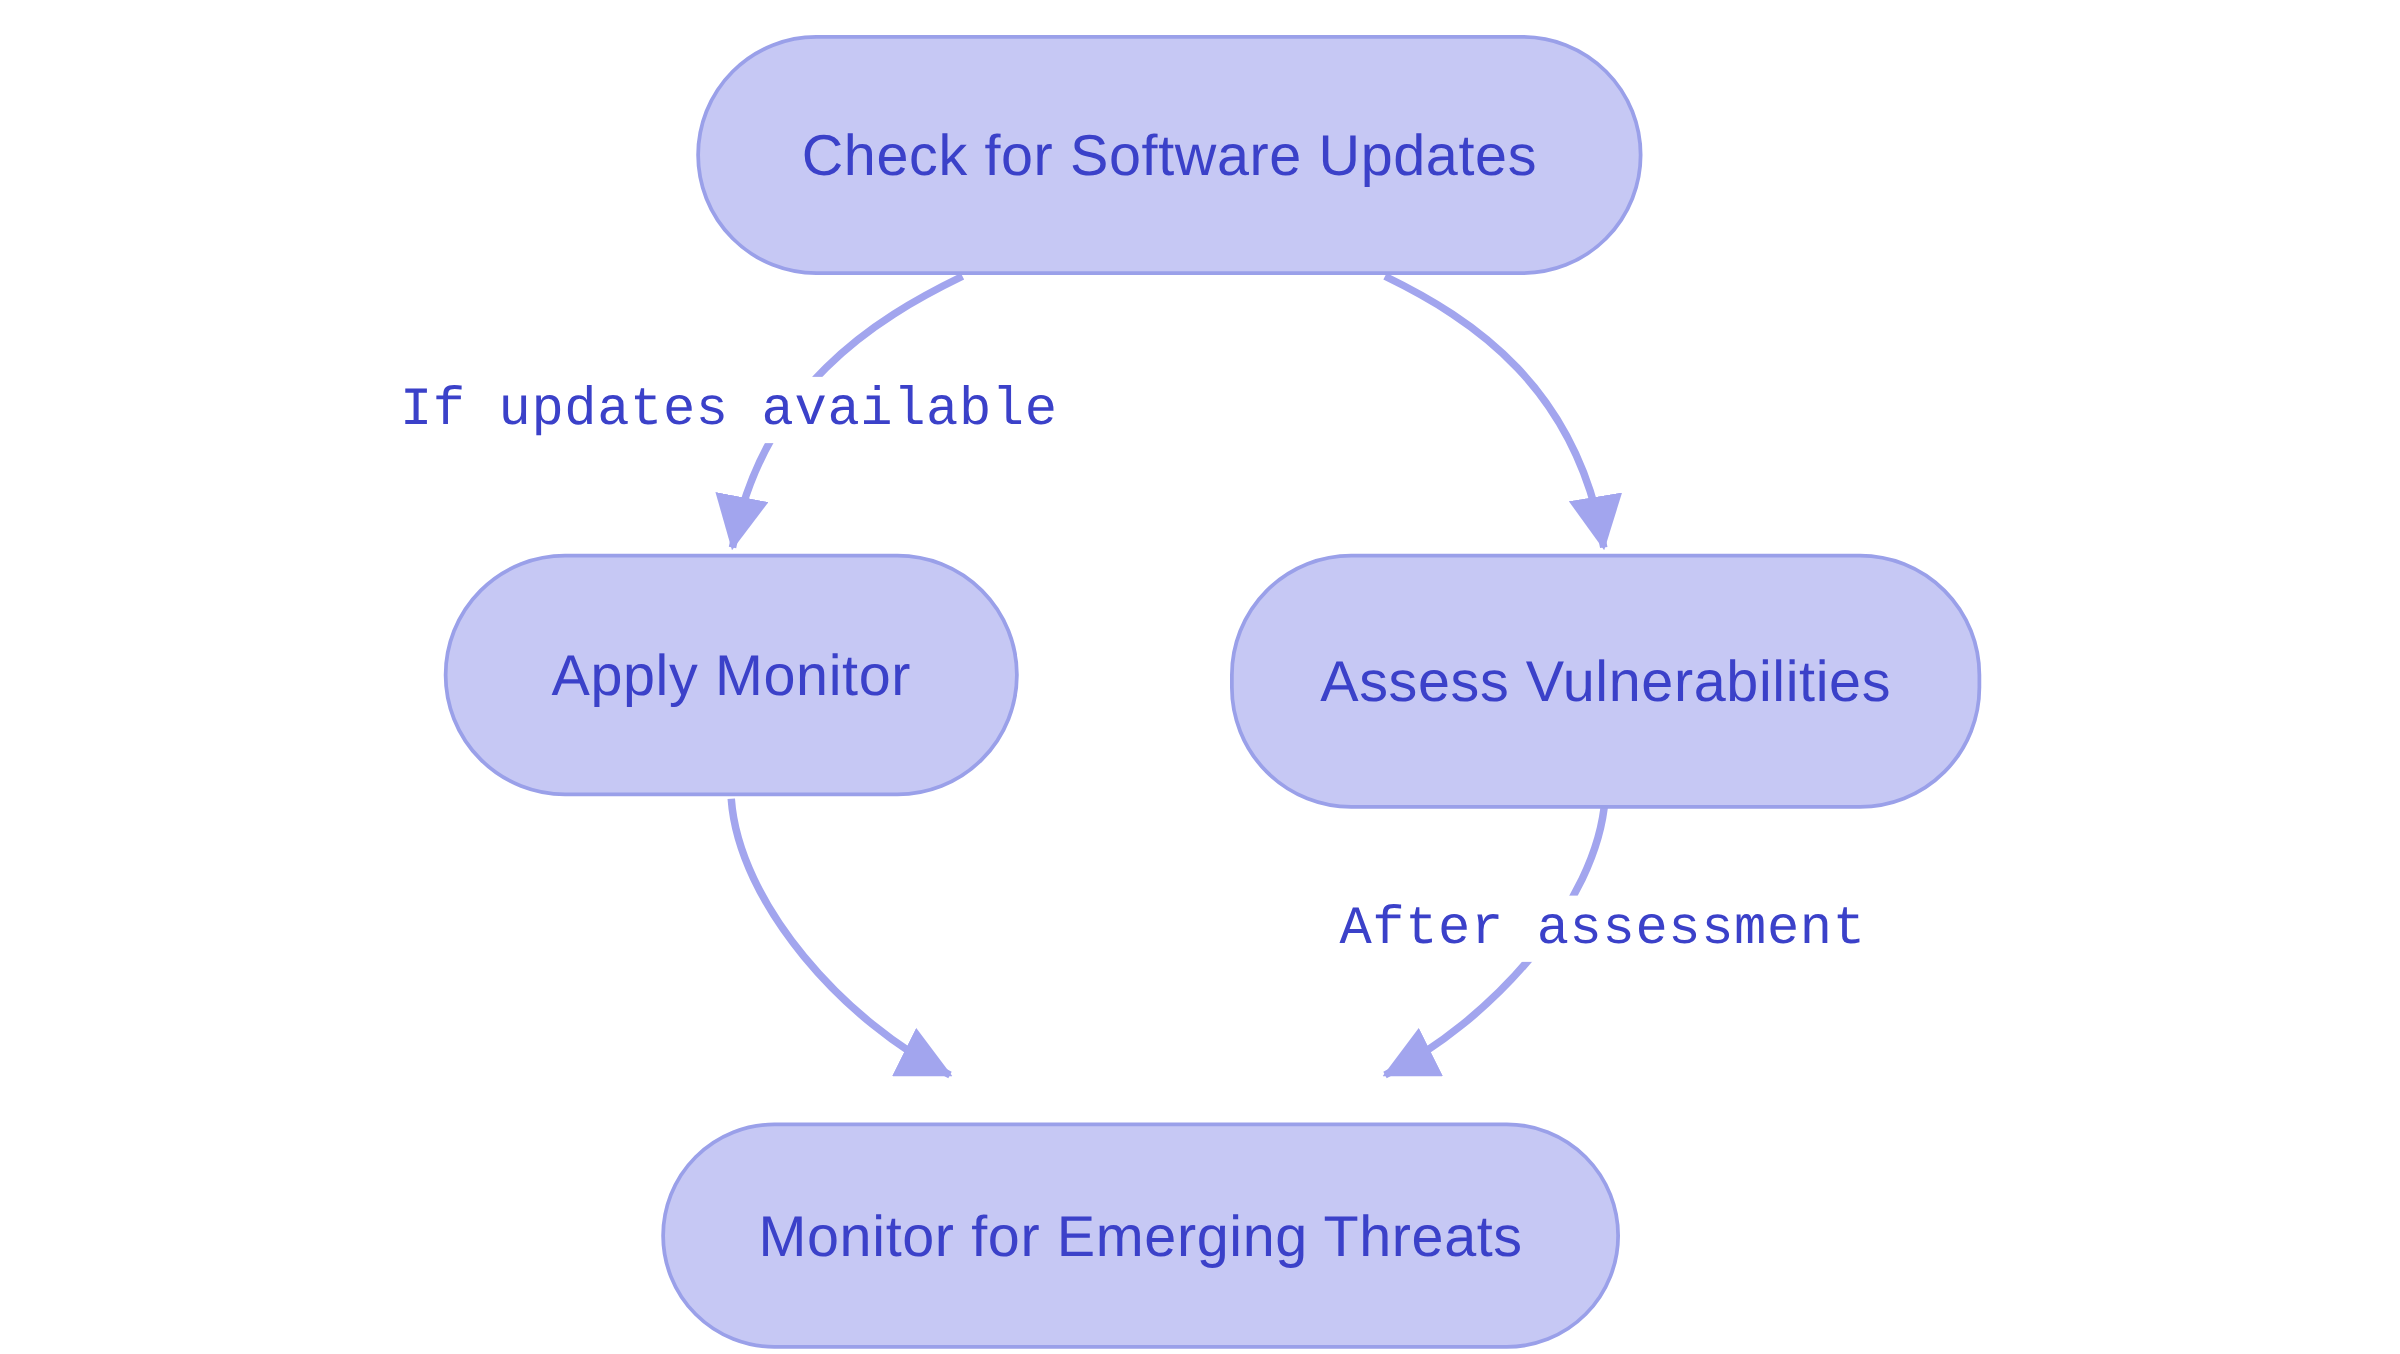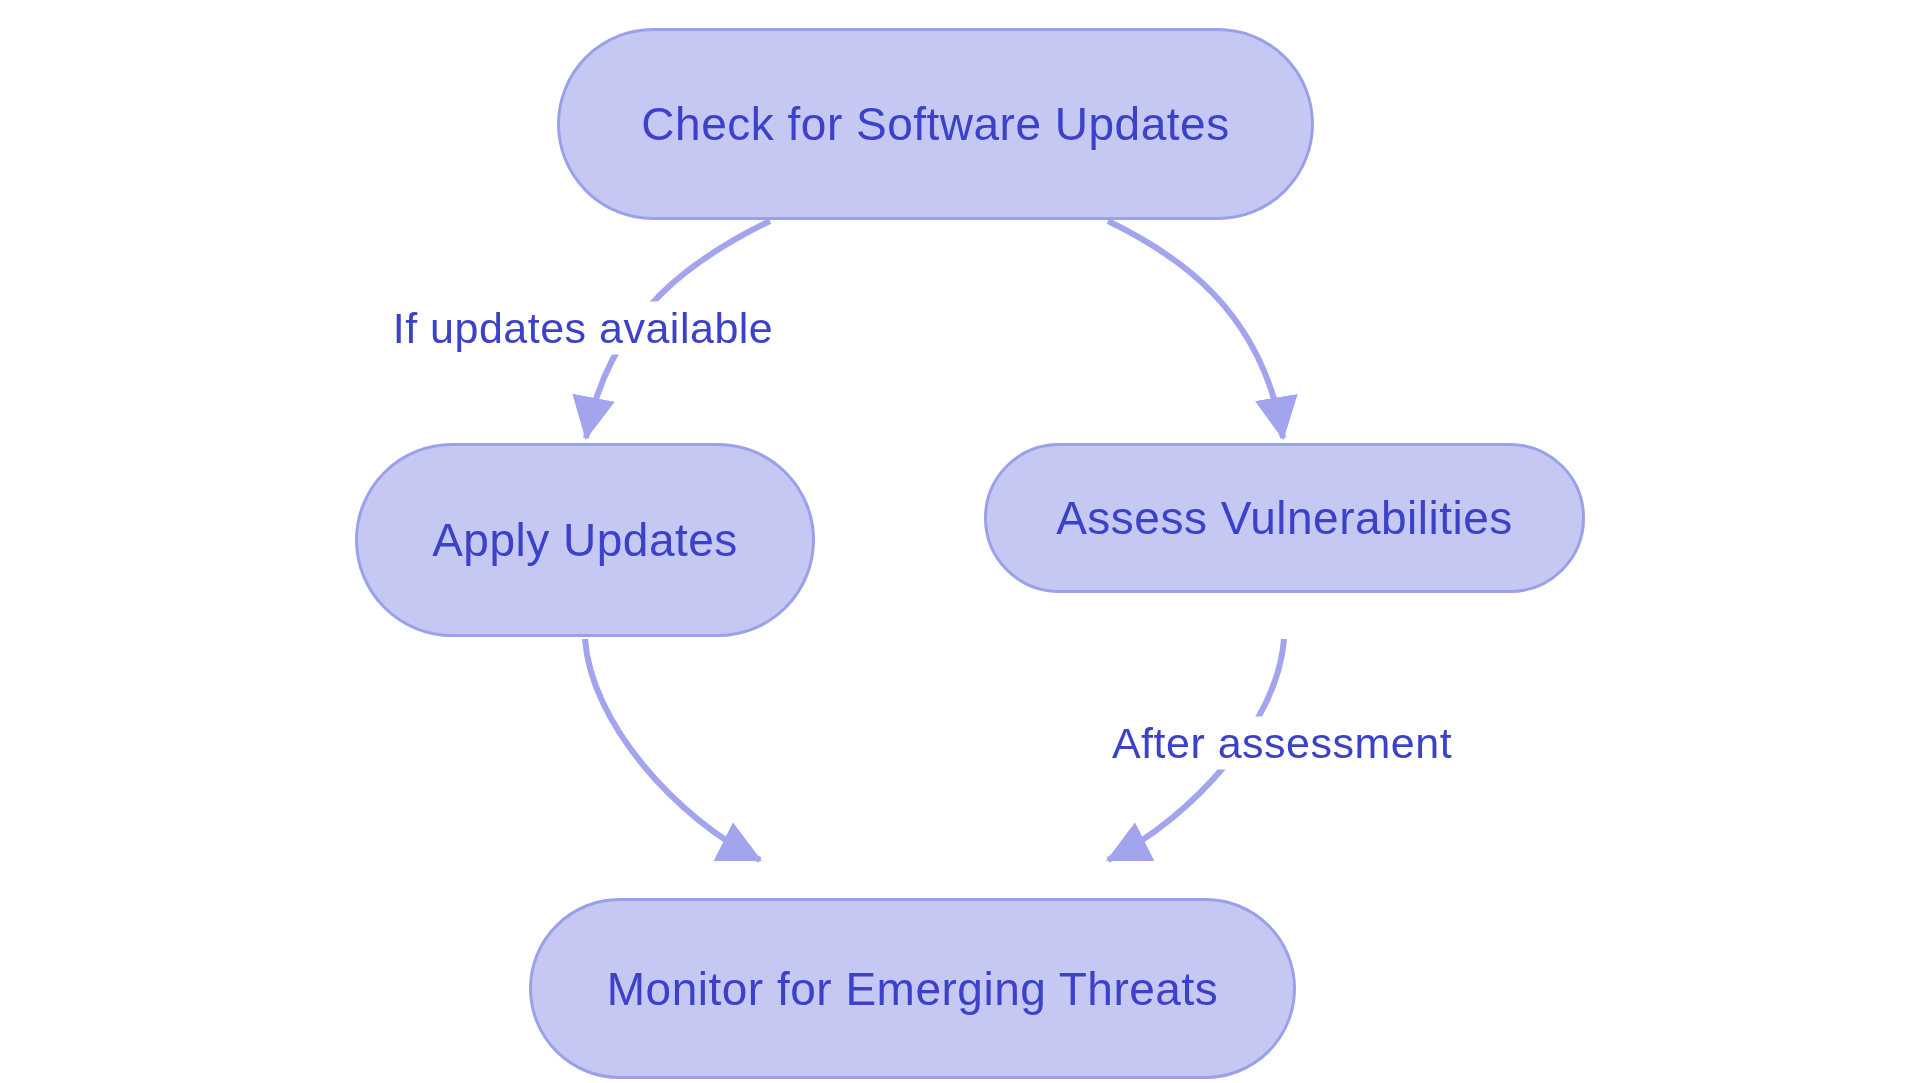--- a/index.html
+++ b/index.html
@@ -39,31 +39,32 @@
     border:3px solid var(--node-border);
     box-sizing:border-box;
     color:var(--node-text);
     font-size:46px;
     letter-spacing:0.5px;
     white-space:nowrap;
     text-align:center;
   }
   .node-check{left:557px;top:28px;width:757px;height:192px;border-radius:96px;}
   .node-apply{left:355px;top:443px;width:460px;height:194px;border-radius:97px;}
-  .node-assess{left:984px;top:443px;width:601px;height:150px;border-radius:97px;}
+  .node-assess{left:984px;top:443px;width:601px;height:204px;border-radius:97px;}
   .node-monitor{left:529px;top:863px;width:767px;height:181px;border-radius:95px;margin-top:35px;}
   .edge-label{
     position:absolute;
     transform:translate(-50%,-50%);
     background:var(--edge-label-bg);
     color:var(--edge-label-text);
     font-size:43px;
     letter-spacing:0.5px;
     white-space:nowrap;
     padding:2px 10px;
+    font-family:Liberation Mono, monospace;
   }
   .edge-label-1{left:583px;top:328px;}
   .edge-label-2{left:1281px;top:328px;}
   .edge-label-3{left:585px;top:743px;}
   .edge-label-4{left:1282px;top:743px;}
 </style>
 </head>
 <body>
 
 <div class="canvas">
@@ -80,21 +81,21 @@
     <path class="edge" marker-end="url(#arrow)" d="M 1284 639 C 1278 723 1192 818 1108 860"></path>
   </svg>
 
   <div class="edge-label edge-label-1">If updates available</div>
   <div class="edge-label edge-label-4">After assessment</div>
 
   <div class="node node-check">
     <span>Check for Software Updates</span>
   </div>
   <div class="node node-apply">
-    <span>Apply Updates</span>
+    <span>Apply Monitor</span>
   </div>
   <div class="node node-assess">
     <span>Assess Vulnerabilities</span>
   </div>
   <div class="node node-monitor">
     <span>Monitor for Emerging Threats</span>
   </div>
 
 </div>
 

